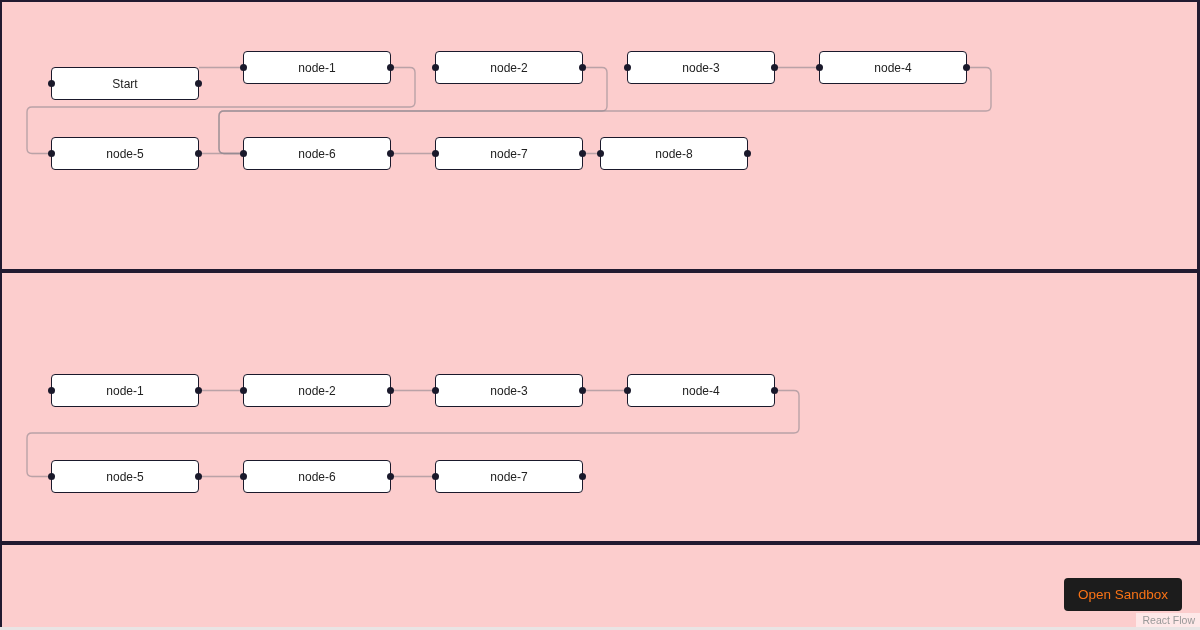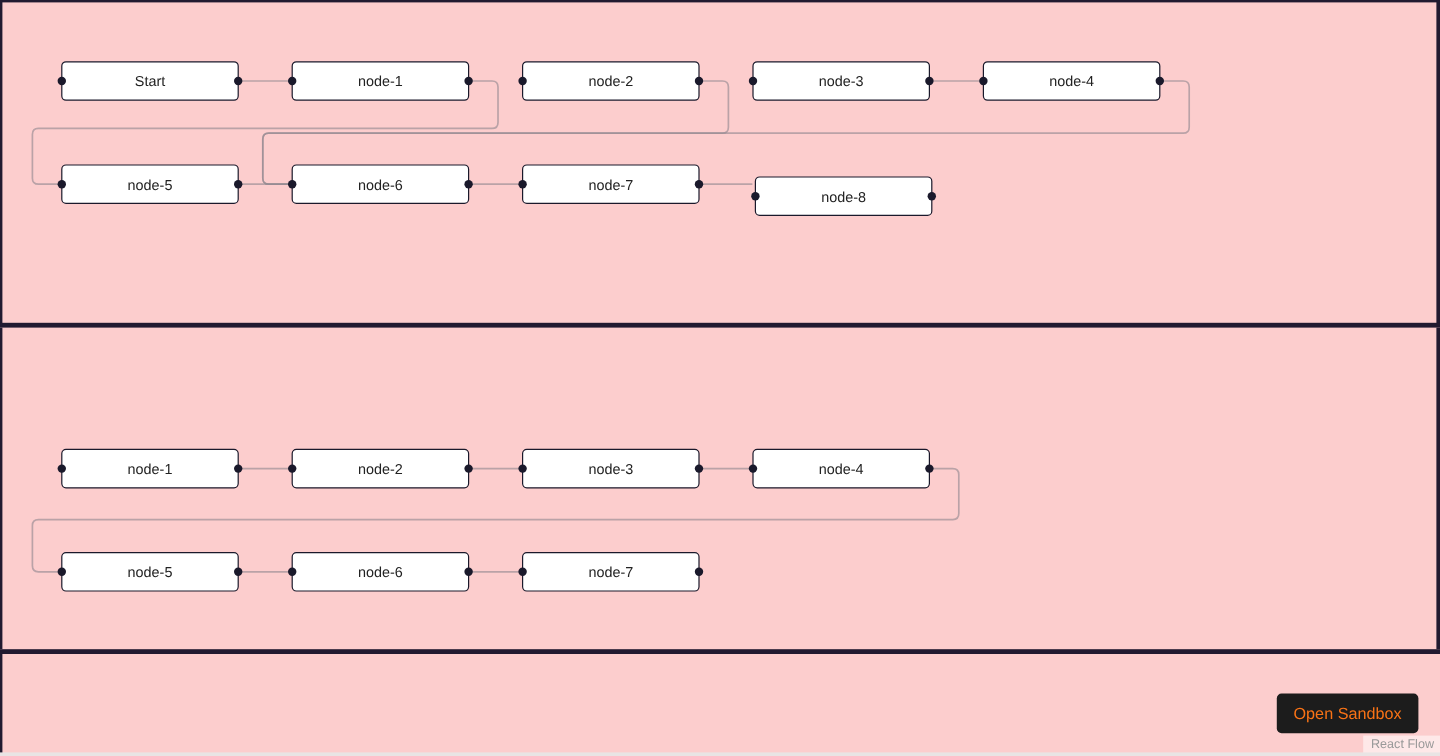--- a/index.html
+++ b/index.html
@@ -74,21 +74,21 @@
       <path d="M 583 153.5 L 627 153.5"></path>
       <path d="M 199 390.5 L 243 390.5"></path>
       <path d="M 391 390.5 L 435 390.5"></path>
       <path d="M 583 390.5 L 627 390.5"></path>
       <path d="M 775 390.5 H 794 Q 799 390.5 799 395.5 V 428 Q 799 433 794 433 H 32 Q 27 433 27 438 V 471.5 Q 27 476.5 32 476.5 H 51"></path>
       <path d="M 199 476.5 L 243 476.5"></path>
       <path d="M 391 476.5 L 435 476.5"></path>
     </svg>
 
   <div id="nodes-root">
-      <div class="rf-node" style="left: 51px; top: 51px;">
+      <div class="rf-node" style="left: 51px; top: 67px;">
         <span class="handle left"></span>
         <span>Start</span>
         <span class="handle right"></span>
       </div>
       <div class="rf-node" style="left: 243px; top: 51px;">
         <span class="handle left"></span>
         <span>node-1</span>
         <span class="handle right"></span>
       </div>
       <div class="rf-node" style="left: 435px; top: 51px;">
@@ -114,21 +114,21 @@
       <div class="rf-node" style="left: 243px; top: 137px;">
         <span class="handle left"></span>
         <span>node-6</span>
         <span class="handle right"></span>
       </div>
       <div class="rf-node" style="left: 435px; top: 137px;">
         <span class="handle left"></span>
         <span>node-7</span>
         <span class="handle right"></span>
       </div>
-      <div class="rf-node" style="left: 629px; top: 137px; margin-top: 10px;">
+      <div class="rf-node" style="left: 600px; top: 137px;">
         <span class="handle left"></span>
         <span>node-8</span>
         <span class="handle right"></span>
       </div>
       <div class="rf-node" style="left: 51px; top: 374px;">
         <span class="handle left"></span>
         <span>node-1</span>
         <span class="handle right"></span>
       </div>
       <div class="rf-node" style="left: 243px; top: 374px;">

